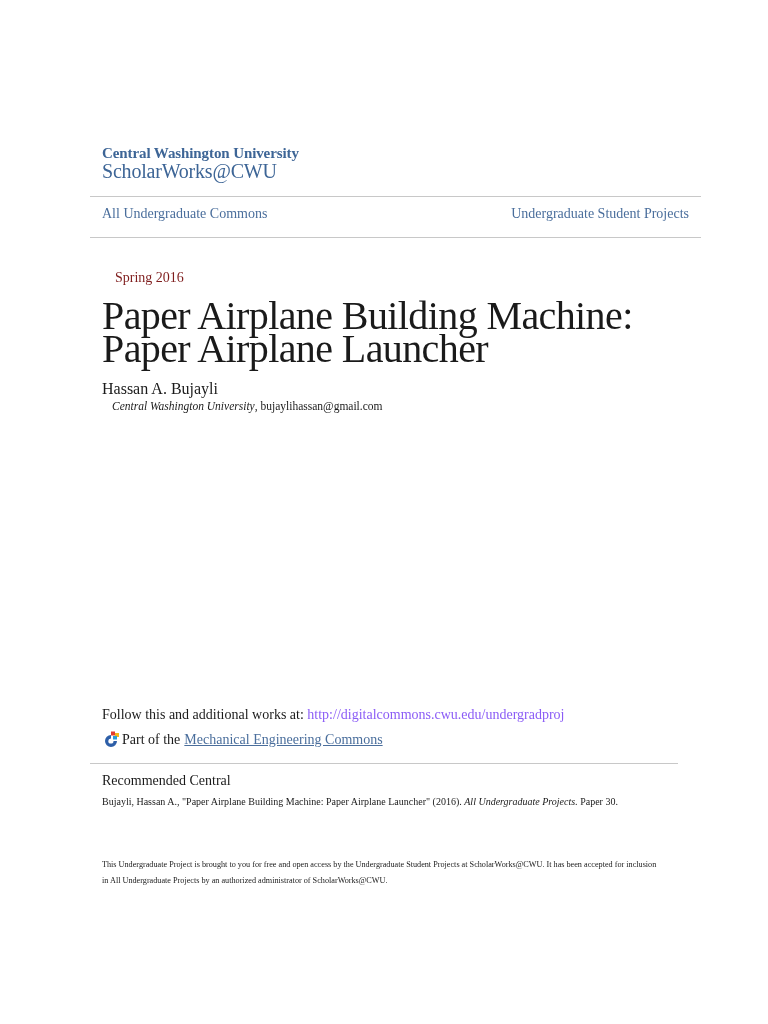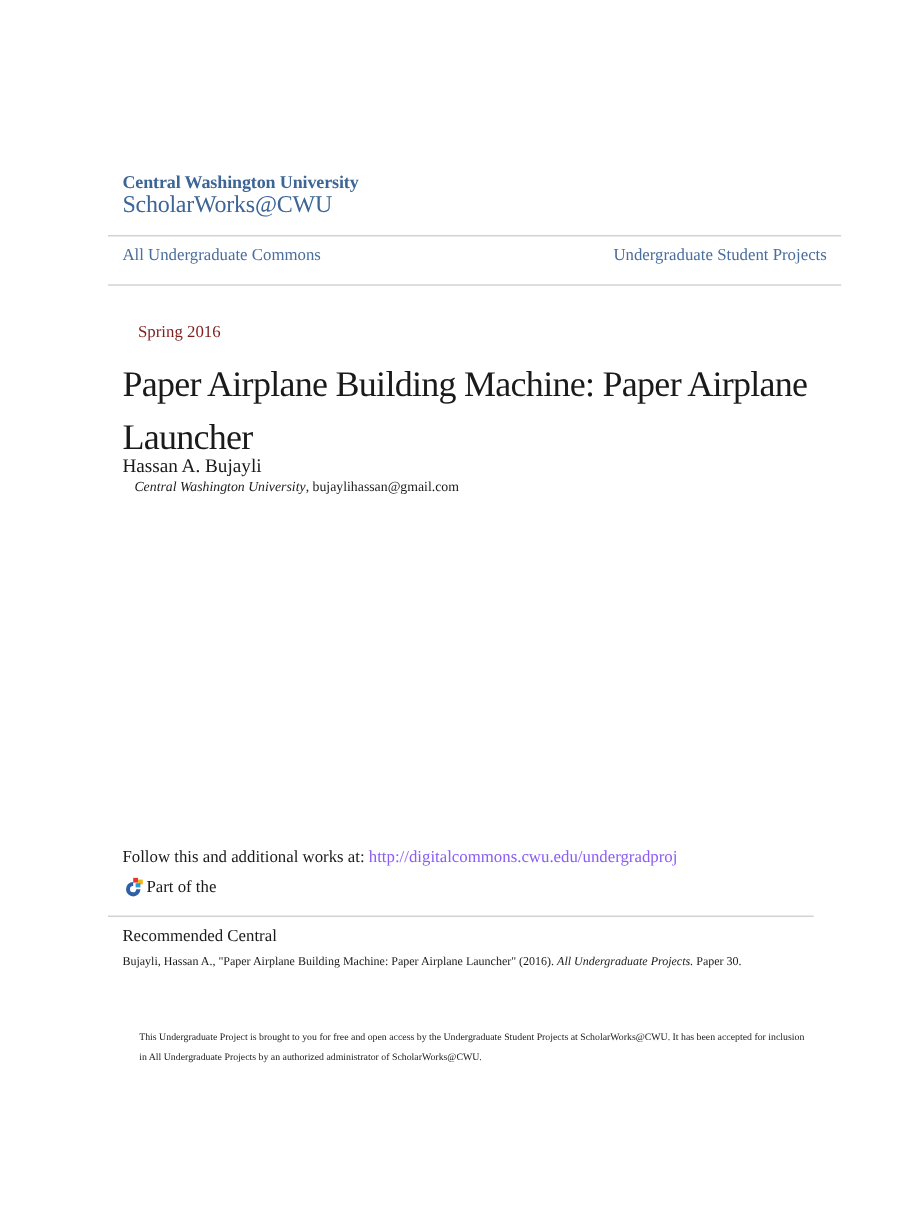--- a/index.html
+++ b/index.html
@@ -43,21 +43,21 @@
     .nav-left { left: 102px; }
     .nav-right { right: 79px; }
 
     .season {
       left: 115px; top: 270px;
       font-size: 14px; color: #7f1d1d;
       white-space: nowrap;
     }
     .title {
       left: 102px; top: 299px; width: 590px;
-      font-size: 30px; line-height: 44px;
+      font-size: 40px; line-height: 33px;
       color: #1a1a1a; letter-spacing: -0.6px;
       font-weight: normal;
       margin: 0;
     }
     .author {
       left: 102px; top: 380px;
       font-size: 16px; color: #1a1a1a;
       white-space: nowrap;
     }
     .affil {
@@ -97,21 +97,21 @@
     }
     .cite-body {
       left: 102px; top: 796px;
       font-size: 10px; color: #1a1a1a;
       white-space: nowrap;
     }
     .cite-body i { font-style: italic; }
 
     .footer-note {
       left: 102px; top: 857px; width: 560px;
-      font-size: 8.2px; line-height: 16px; color: #1a1a1a; margin-left: 14px;
+      font-size: 8.2px; line-height: 16px; color: #1a1a1a;
     }
   </style>
 </head>
 <body>
 
 <div class="abs univ">Central Washington University</div>
 <div class="abs repo">ScholarWorks@CWU</div>
 
 <div class="abs rule rule-top"></div>
 
@@ -135,20 +135,21 @@
 <div class="abs partof">
   <span class="dc-icon">
     <svg width="18" height="18" viewBox="0 0 18 18">
       <path d="M9 4 A6 6 0 1 0 15 10 L11.5 10 A2.6 2.6 0 1 1 9 7.4 Z" fill="#2e5fa8"></path>
       <rect x="9" y="0.5" width="4" height="4" fill="#e23b2e"></rect>
       <rect x="13" y="2" width="4" height="4" fill="#f2b61b"></rect>
       <rect x="11" y="5" width="4" height="3.5" fill="#2a9bd6"></rect>
     </svg>
   </span>
   <span>Part of the</span>
+  <a>Mechanical Engineering Commons</a>
 </div>
 
 <div class="abs rule rule-cite"></div>
 
 <div class="abs cite-head">Recommended Central</div>
 <div class="abs cite-body">
   <span>Bujayli, Hassan A., "Paper Airplane Building Machine: Paper Airplane Launcher" (2016). </span><i>All Undergraduate Projects.</i><span> Paper 30.</span>
 </div>
 
 <div class="abs footer-note">This Undergraduate Project is brought to you for free and open access by the Undergraduate Student Projects at ScholarWorks@CWU. It has been accepted for inclusion in All Undergraduate Projects by an authorized administrator of ScholarWorks@CWU.</div>

